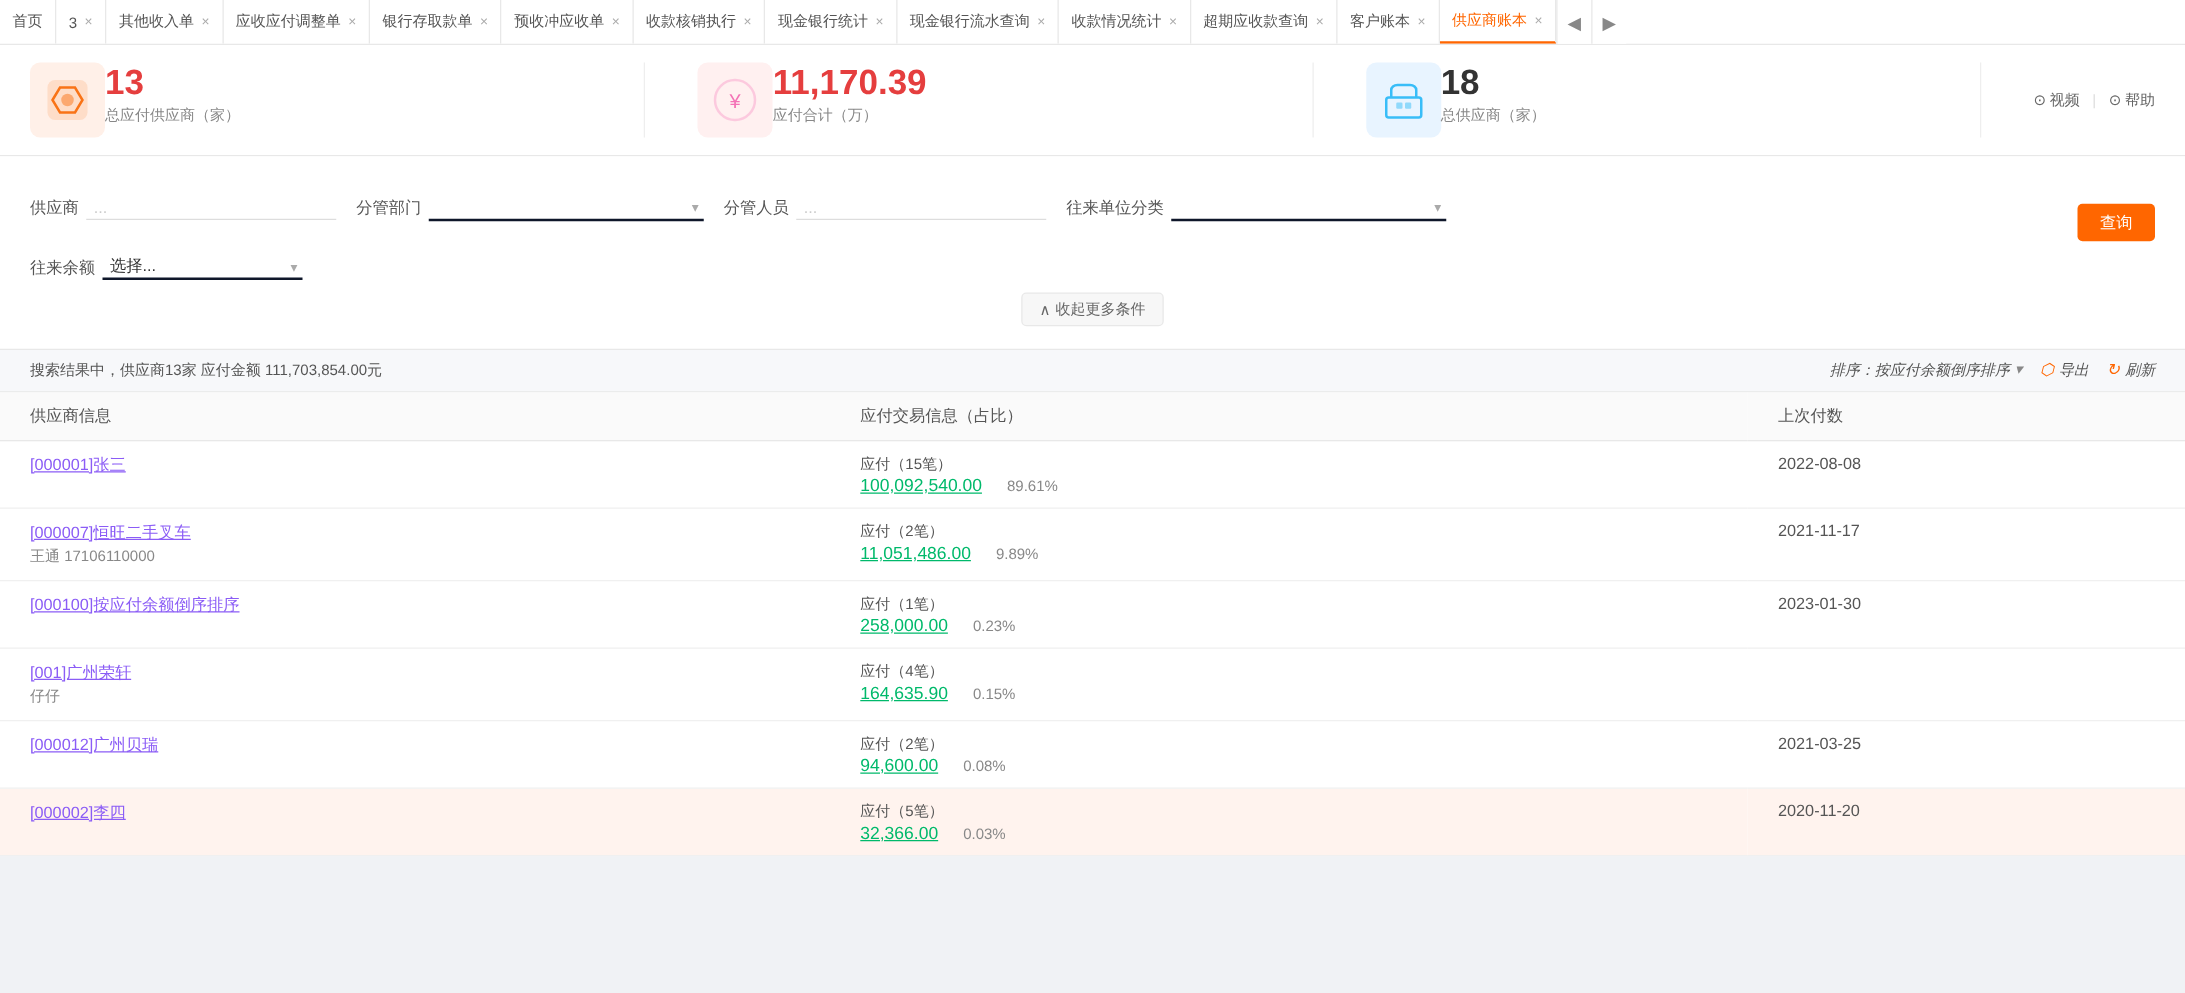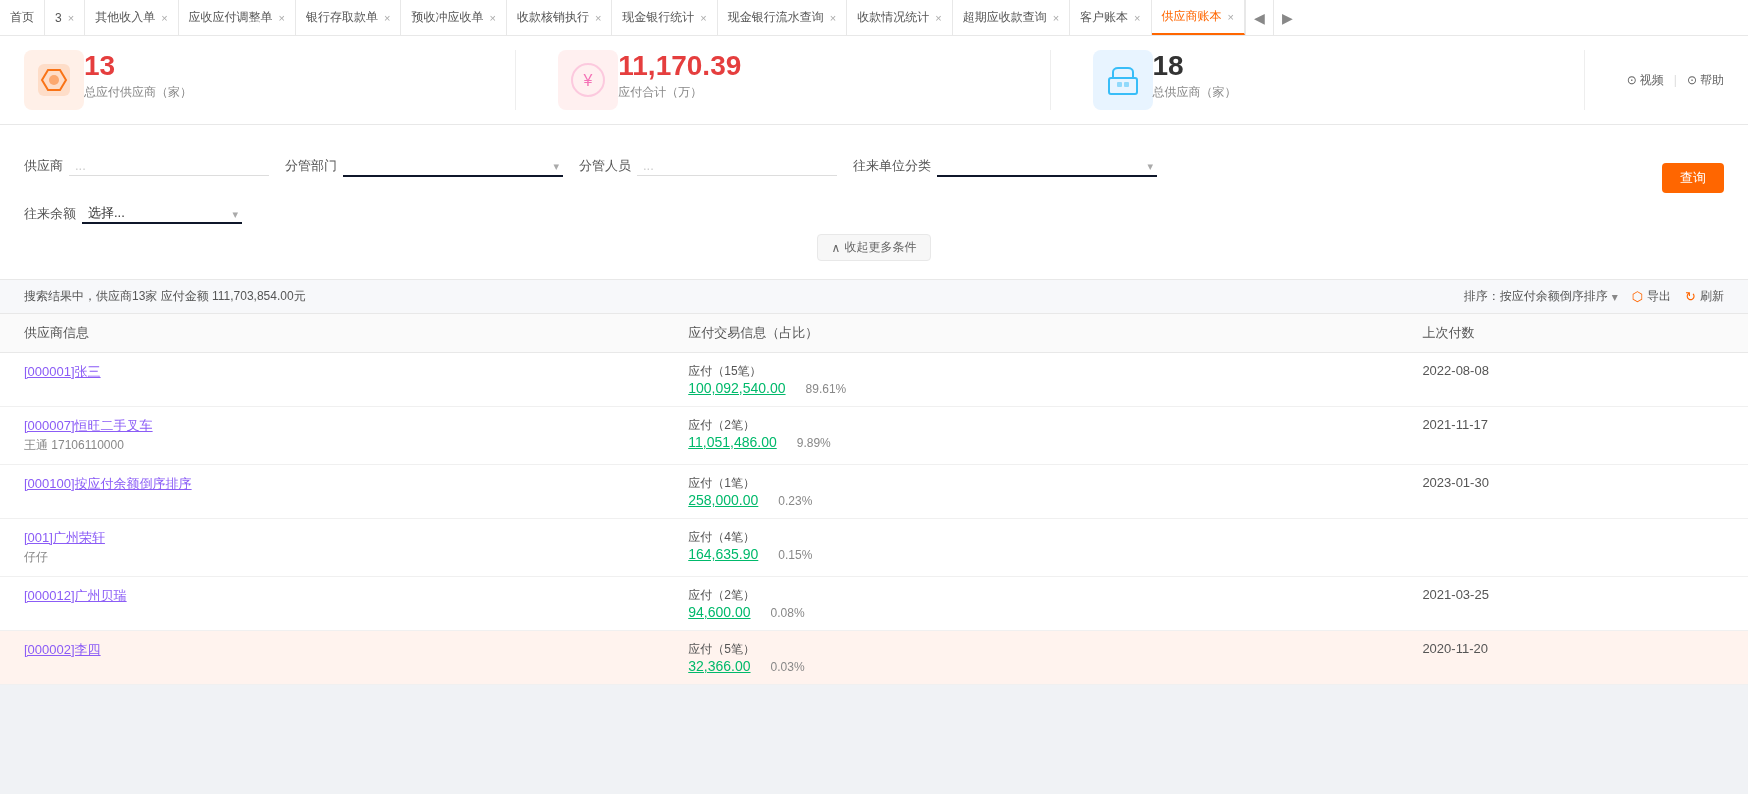--- a/index.html
+++ b/index.html
@@ -75,21 +75,21 @@
       background: #f7f7f7; border: 1px solid #e8e8e8; border-radius: 4px;
       margin: 0 auto 8px;
     }
 
     
     .result-bar {
       background: #f7f8fa; padding: 8px 24px; display: flex; align-items: center;
       border-bottom: 1px solid #e8e8e8; font-size: 12px; color: #555;
     }
     .result-bar .right-tools { margin-left: auto; display: flex; align-items: center; gap: 14px; }
-    .tool-item { display: flex; align-items: center; gap: 4px; cursor: pointer; color: #555; font-size: 12px; }
+    .tool-item { display: flex; gap: 4px; cursor: pointer; color: #555; font-size: 12px; font-style: italic; }
     .tool-item .icon { color: #f60; font-size: 13px; }
 
     
     .table-wrap { background: #fff; overflow-x: auto; }
     table { width: 100%; border-collapse: collapse; }
     thead tr { background: #fafafa; border-bottom: 1px solid #e8e8e8; }
     thead th { padding: 10px 24px; text-align: left; font-size: 13px; font-weight: 500; color: #555; }
     tbody tr { border-bottom: 1px solid #f0f0f0; transition: background 0.15s; }
     tbody tr.highlighted { background: #fff3ee; }
     tbody td { padding: 10px 24px; vertical-align: top; font-size: 13px; }

